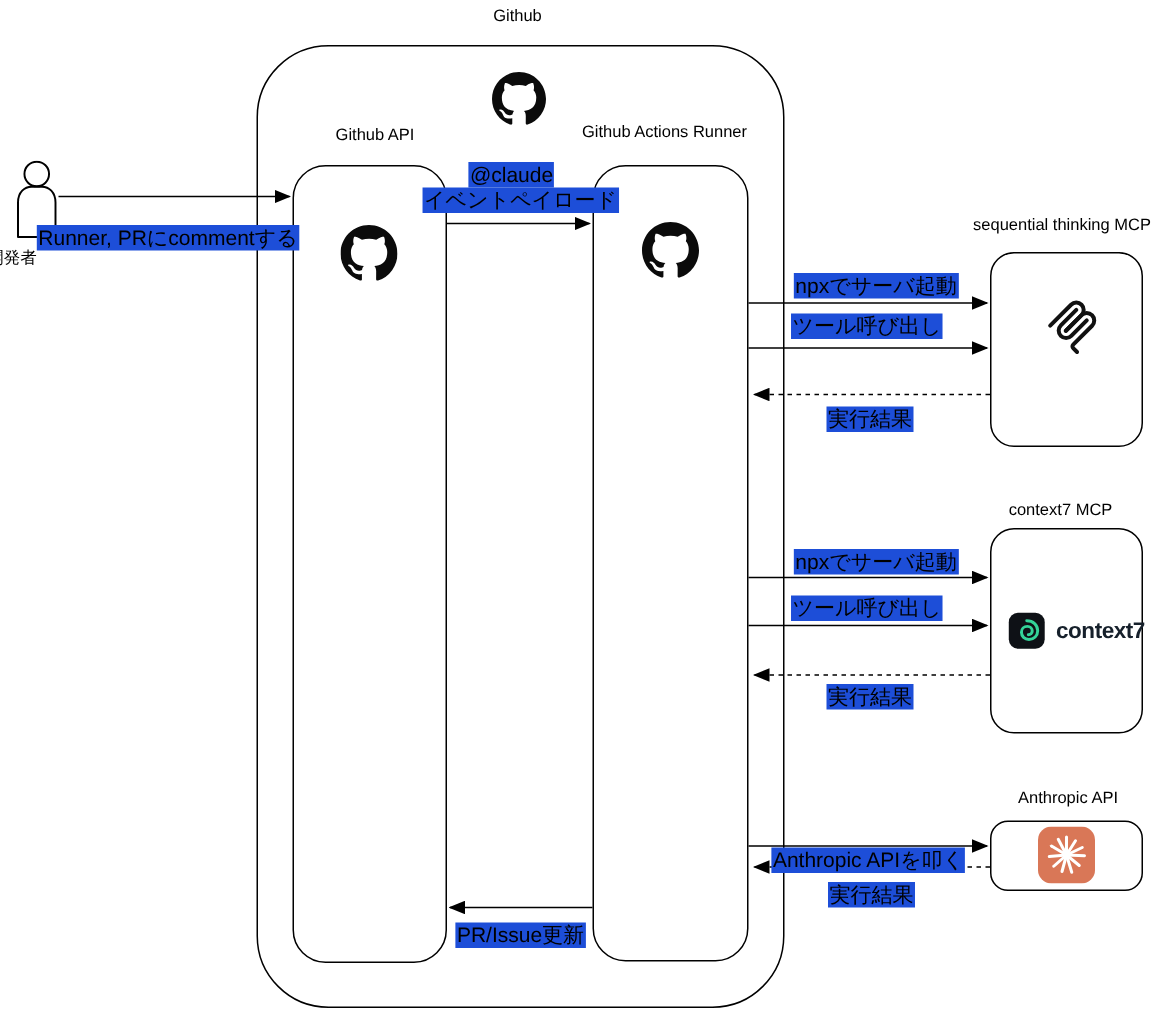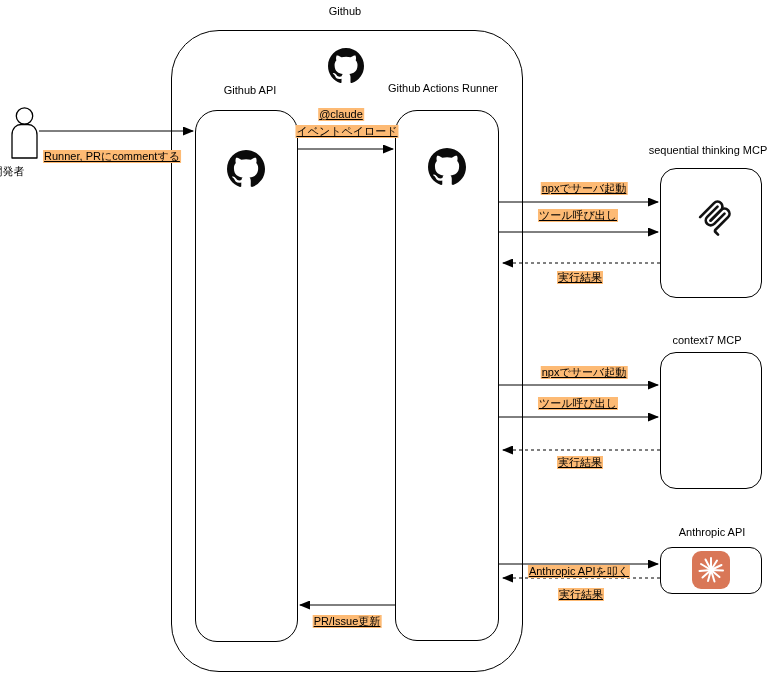--- a/index.html
+++ b/index.html
@@ -2,22 +2,22 @@
 <html><head>
 <meta charset="utf-8">
 <style>
   html,body{margin:0;padding:0;background:#fff;}
   #canvas{
     position:relative;width:768px;height:676px;background:#ffffff;
     font-family:"Liberation Sans","DejaVu Sans",sans-serif;color:#000;
     overflow:hidden;
   }
   .box{position:absolute;background:#fff;border:1px solid #000;box-sizing:border-box;}
-  .lbl{position:absolute;font-size:11px;line-height:1.2;white-space:nowrap;
-       transform:translateX(-50%);background:#fdba74;padding:0 1px;text-decoration:underline;}
+  .lbl{position:absolute;font-size:14px;line-height:1.2;white-space:nowrap;
+       transform:translateX(-50%);background:#1d4ed8;padding:0 1px;}
   .title{position:absolute;font-size:11px;white-space:nowrap;transform:translateX(-50%);}
   svg{display:block;}
   #edges{position:absolute;left:0;top:0;pointer-events:none;}
   .icon{position:absolute;}
   .c7row{position:absolute;display:flex;align-items:center;gap:7px;}
   .c7text{font-size:15px;font-weight:700;color:#16202b;letter-spacing:-0.3px;}
 </style>
 </head>
 <body>
 
@@ -61,20 +61,29 @@
   <div class="icon" style="left:695px;top:197px;">
     <svg width="40" height="40" viewBox="0 0 195 195" fill="none" stroke="#111" stroke-width="13" stroke-linecap="round">
       <path d="M25 97.85 L92.88 29.97 C102.26 20.6 117.45 20.6 126.82 29.97 C136.2 39.34 136.2 54.54 126.82 63.91 L75.56 115.18"></path>
       <path d="M76.27 114.47 L126.82 63.91 C136.2 54.54 151.39 54.54 160.76 63.91 L161.12 64.27 C170.49 73.64 170.49 88.83 161.12 98.21 L99.72 159.6 C96.6 162.72 96.6 167.79 99.72 170.91 L112.33 183.52"></path>
       <path d="M109.85 46.94 L59.65 97.15 C50.28 106.52 50.28 121.71 59.65 131.09 C69.02 140.46 84.22 140.46 93.59 131.09 L143.79 80.88"></path>
     </svg>
   </div>
 
   <div class="title" style="left:707px;top:334px;">context7 MCP</div>
   <div class="box" style="left:660px;top:352px;width:102px;height:137px;border-radius:16px;"></div>
+  <div class="c7row" style="left:672px;top:408px;">
+    <span class="icon" style="position:static;">
+      <svg width="25" height="25" viewBox="0 0 24 24">
+        <rect x="0.5" y="0.5" width="23" height="23" rx="6" fill="#0E1116"></rect>
+        <path d="M12 5.6 C16.1 5.6 19 8.3 19 12 C19 15.2 16.6 17.6 13.4 17.6 C10.6 17.6 8.6 15.6 8.6 13 C8.6 10.8 10.2 9.2 12.4 9.2 C14.2 9.2 15.5 10.5 15.5 12.2 C15.5 13.6 14.4 14.6 13 14.6" fill="none" stroke="#34D399" stroke-width="1.9" stroke-linecap="round"></path>
+      </svg>
+    </span>
+    <span class="c7text">context7</span>
+  </div>
 
   <div class="title" style="left:712px;top:526px;">Anthropic API</div>
   <div class="box" style="left:660px;top:547px;width:102px;height:47px;border-radius:12px;"></div>
   <div class="icon" style="left:692px;top:551px;">
     <svg width="38" height="38" viewBox="0 0 38 38">
       <rect x="0" y="0" width="38" height="38" rx="9" fill="#D97757"></rect>
       <g stroke="#fff" stroke-width="2" stroke-linecap="round">
         <line x1="19" y1="19" x2="19" y2="7"></line>
         <line x1="19" y1="19" x2="25" y2="9.5"></line>
         <line x1="19" y1="19" x2="29.5" y2="14"></line>

